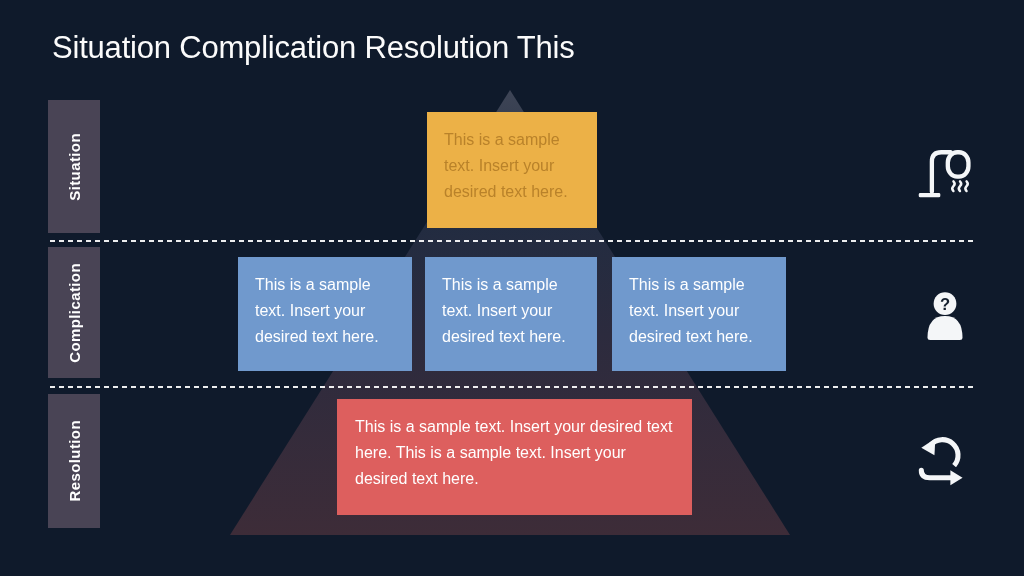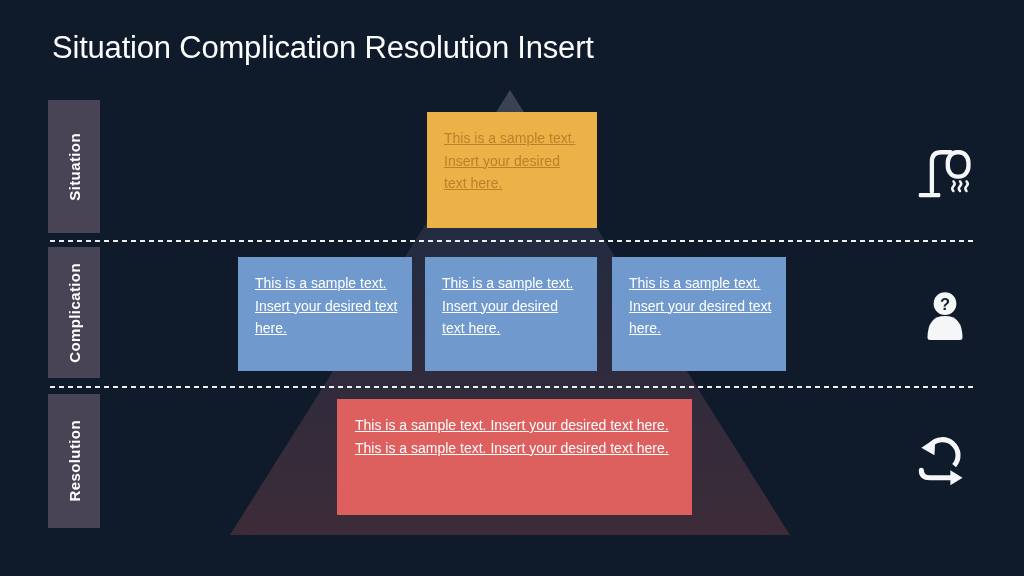--- a/index.html
+++ b/index.html
@@ -28,23 +28,22 @@
   }
   .vlabel-box.r1 { top:100px; height:133px; }
   .vlabel-box.r2 { top:247px; height:131px; }
   .vlabel-box.r3 { top:394px; height:134px; }
   .vlabel {
     writing-mode:vertical-rl; transform:rotate(180deg);
     color:#ffffff; font-weight:bold; font-size:15px; letter-spacing:.4px;
   }
   .sample {
     position:absolute; box-sizing:border-box;
-    font-size:14px; line-height:1.62;
+    font-size:16px; line-height:1.62;
     padding:15px 13px 0 17px;
-    text-decoration:underline;
   }
   .sample.situation {
     left:427px; top:112px; width:170px; height:116px;
     background:#ecb147; color:#b9822a;
   }
   .sample.blue { top:257px; height:114px; background:#7099cd; color:#ffffff; }
   .sample.blue.b1 { left:238px; width:174px; }
   .sample.blue.b2 { left:425px; width:172px; }
   .sample.blue.b3 { left:612px; width:174px; }
   .sample.resolution {
@@ -66,21 +65,21 @@
       <linearGradient id="pyrGrad" gradientUnits="userSpaceOnUse" x1="0" y1="90" x2="0" y2="535">
         <stop offset="0" stop-color="#3e4556"></stop>
         <stop offset="0.28" stop-color="#212c41"></stop>
         <stop offset="0.55" stop-color="#2c2b3e"></stop>
         <stop offset="1" stop-color="#3d2c38"></stop>
       </linearGradient>
     </defs>
     <polygon points="510,90 230,535 790,535" fill="url(#pyrGrad)"></polygon>
   </svg>
 
-  <div class="title">Situation Complication Resolution Insert</div>
+  <div class="title">Situation Complication Resolution This</div>
 
   <div class="divider d1"></div>
   <div class="divider d2"></div>
 
   <div class="vlabel-box r1">
     <span class="vlabel">Situation</span>
   </div>
   <div class="vlabel-box r2">
     <span class="vlabel">Complication</span>
   </div>

